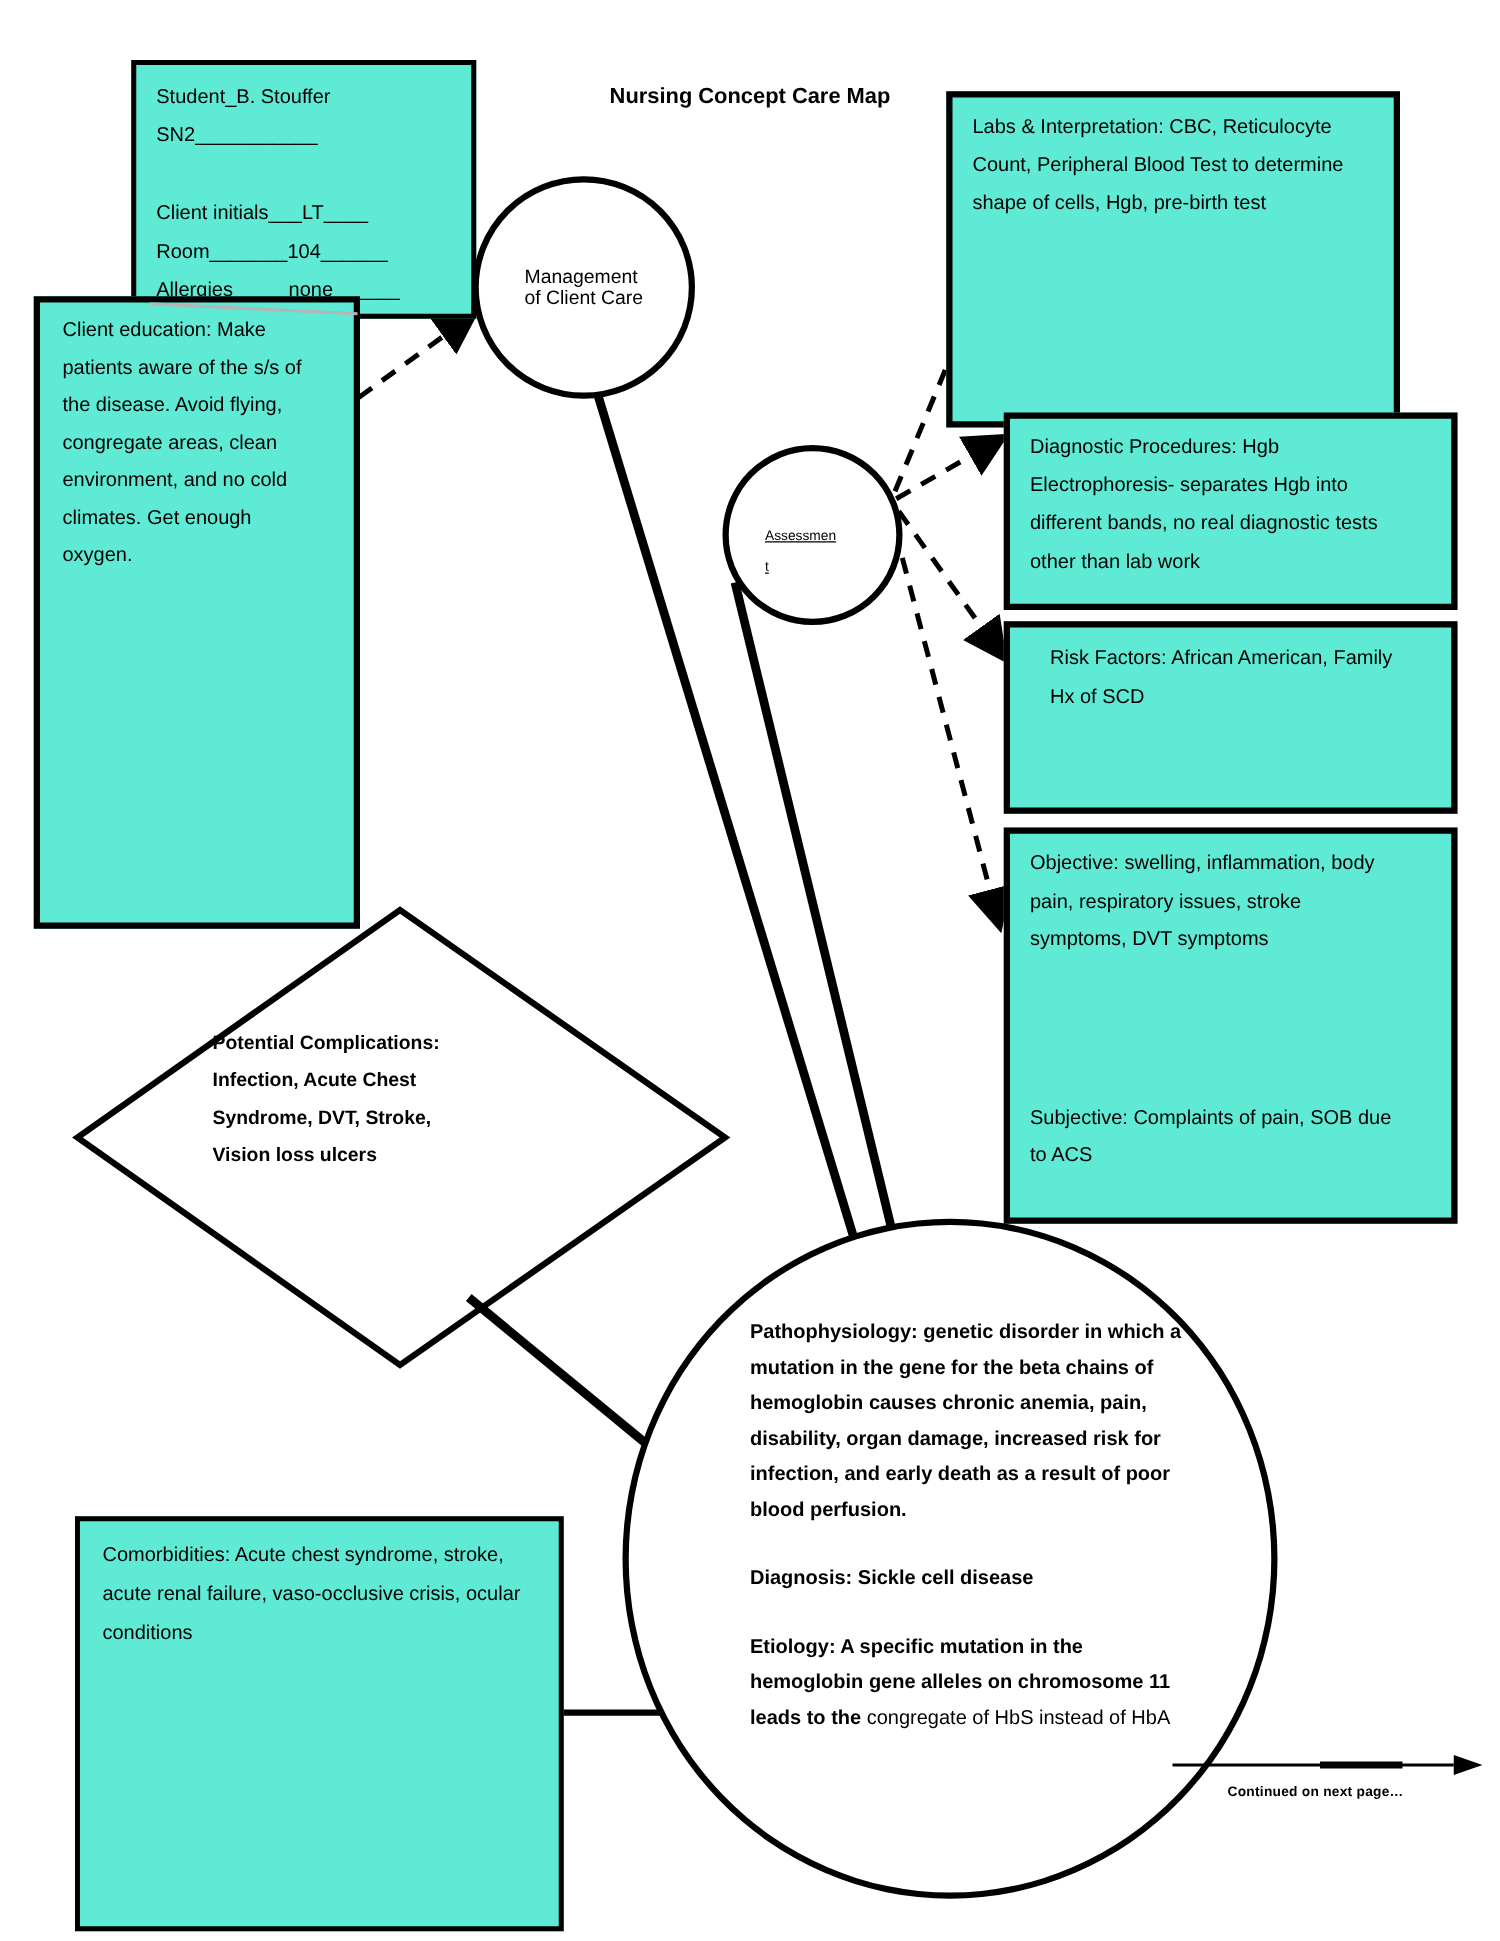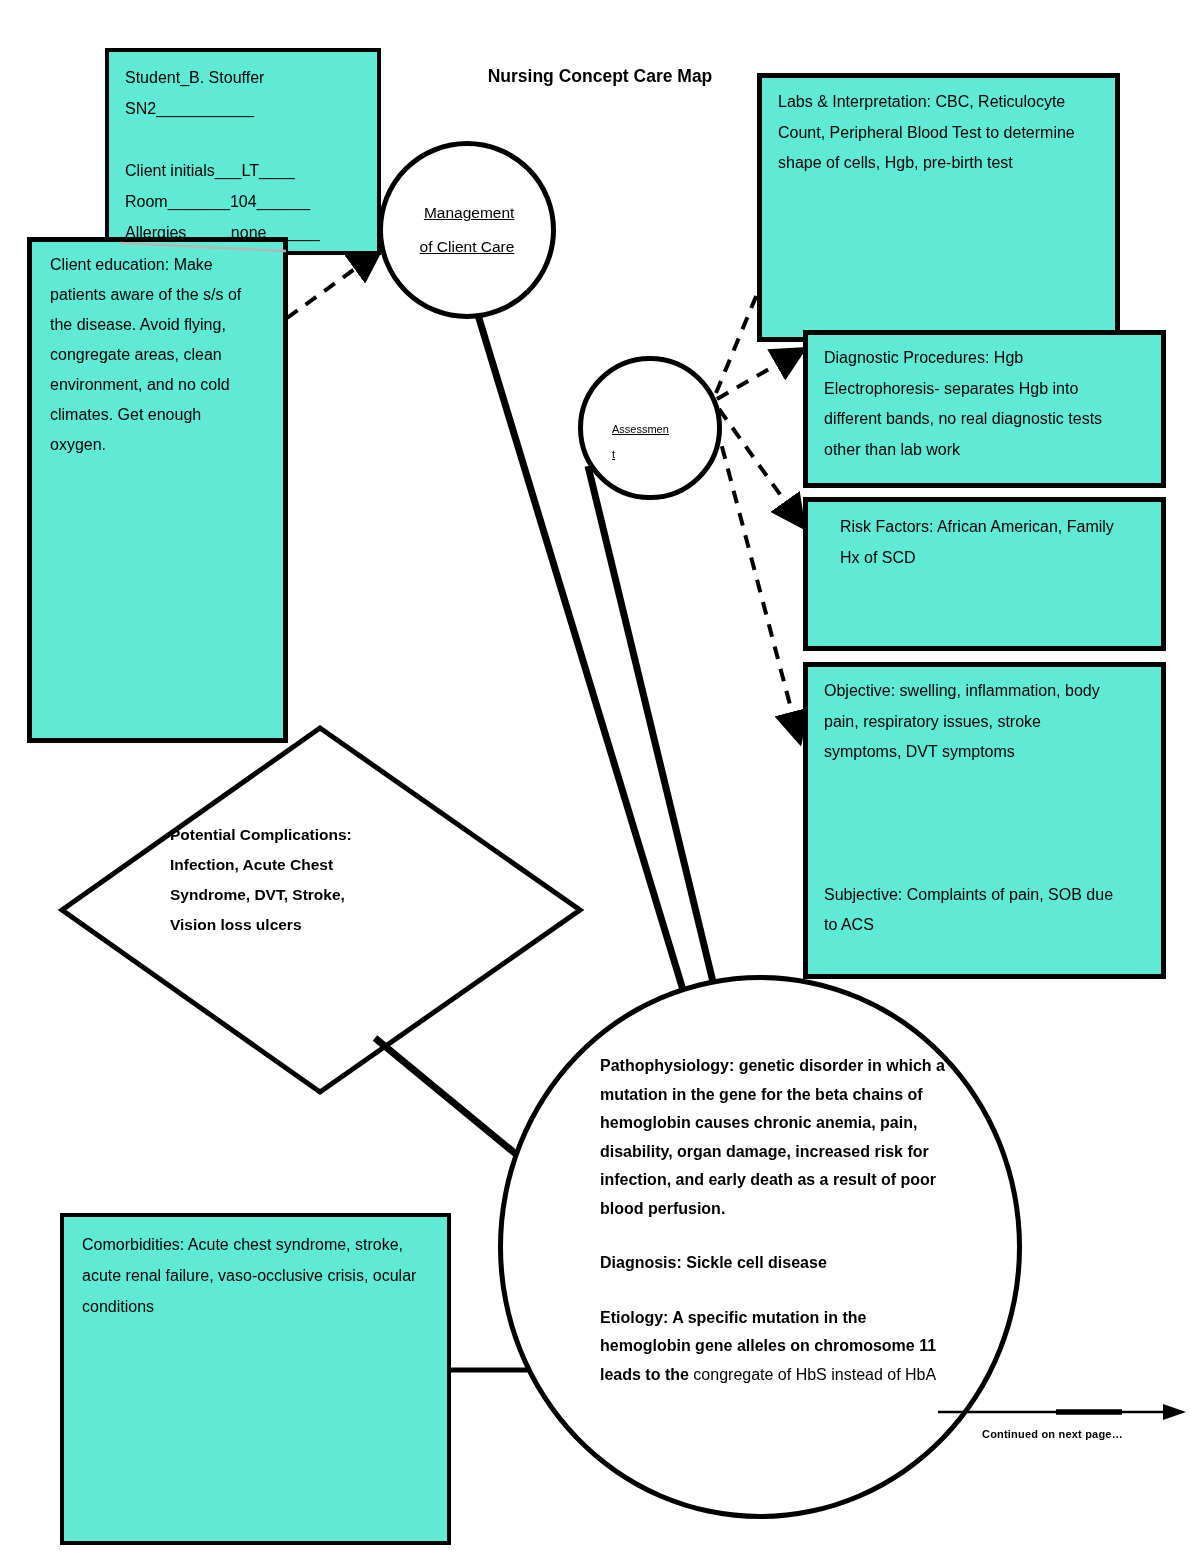--- a/index.html
+++ b/index.html
@@ -16,21 +16,21 @@
   #title{position:absolute;left:430px;top:66px;width:340px;text-align:center;font-size:17.5px;font-weight:bold;}
   #student-box{left:105px;top:48px;width:276px;height:207px;padding:10px 0 0 16px;font-size:16px;line-height:31px;}
   #client-ed-box{left:27px;top:237px;width:261px;height:506px;border-width:5px;padding:8px 24px 0 18px;font-size:16px;line-height:30px;}
   #labs-box{left:757px;top:50px;width:363px;height:269px;padding:9px 40px 0 16px;margin-top:23px;}
   #diagnostic-box{left:803px;top:330px;width:363px;height:158px;padding:8px 40px 0 16px;}
   #risk-box{left:803px;top:497px;width:363px;height:154px;padding:10px 40px 0 32px;}
   #objective-box{left:803px;top:662px;width:363px;height:317px;padding:9px 40px 0 16px;}
   #objective-box .sub{margin-top:112px;}
   #comorbidities-box{left:60px;top:1213px;width:391px;height:332px;padding:12px 28px 0 18px;font-size:16px;line-height:31px;}
   #management-circle{left:378px;top:141px;width:178px;height:178px;display:flex;align-items:center;justify-content:center;}
-  #management-circle .lbl{font-size:15.5px;line-height:34px;text-align:right;text-decoration:underline;}
+  #management-circle .lbl{font-size:15.5px;line-height:17px;text-align:left;}
   #assessment-circle{left:578px;top:356px;width:144px;height:144px;}
   #assessment-circle .lbl{position:absolute;left:29px;top:56px;font-size:11px;line-height:25px;text-decoration:underline;}
   #diamond-label{position:absolute;left:170px;top:820px;width:300px;font-weight:bold;font-size:15.5px;line-height:30px;}
   #diagnosis-ellipse{left:498px;top:975px;width:524px;height:544px;}
   #diagnosis-ellipse .content{position:absolute;left:97px;top:72px;width:352px;font-weight:bold;font-size:16px;line-height:28.5px;}
   #diagnosis-ellipse p{margin:0 0 26px 0;}
   .reg{font-weight:normal;}
   #continued{position:absolute;left:982px;top:1428px;font-size:11px;font-weight:bold;letter-spacing:0.2px;}
   svg{display:block;}
   .frontsvg{pointer-events:none;}

